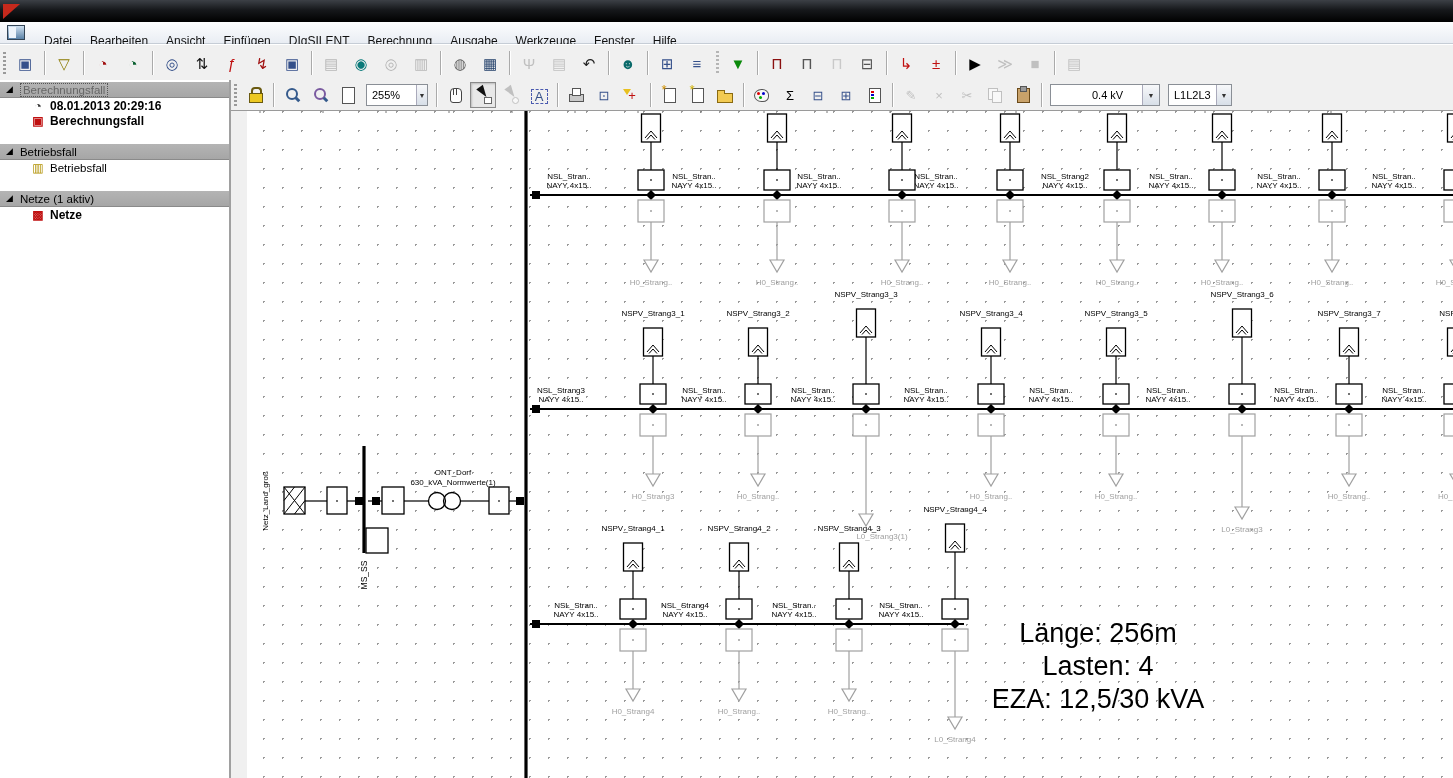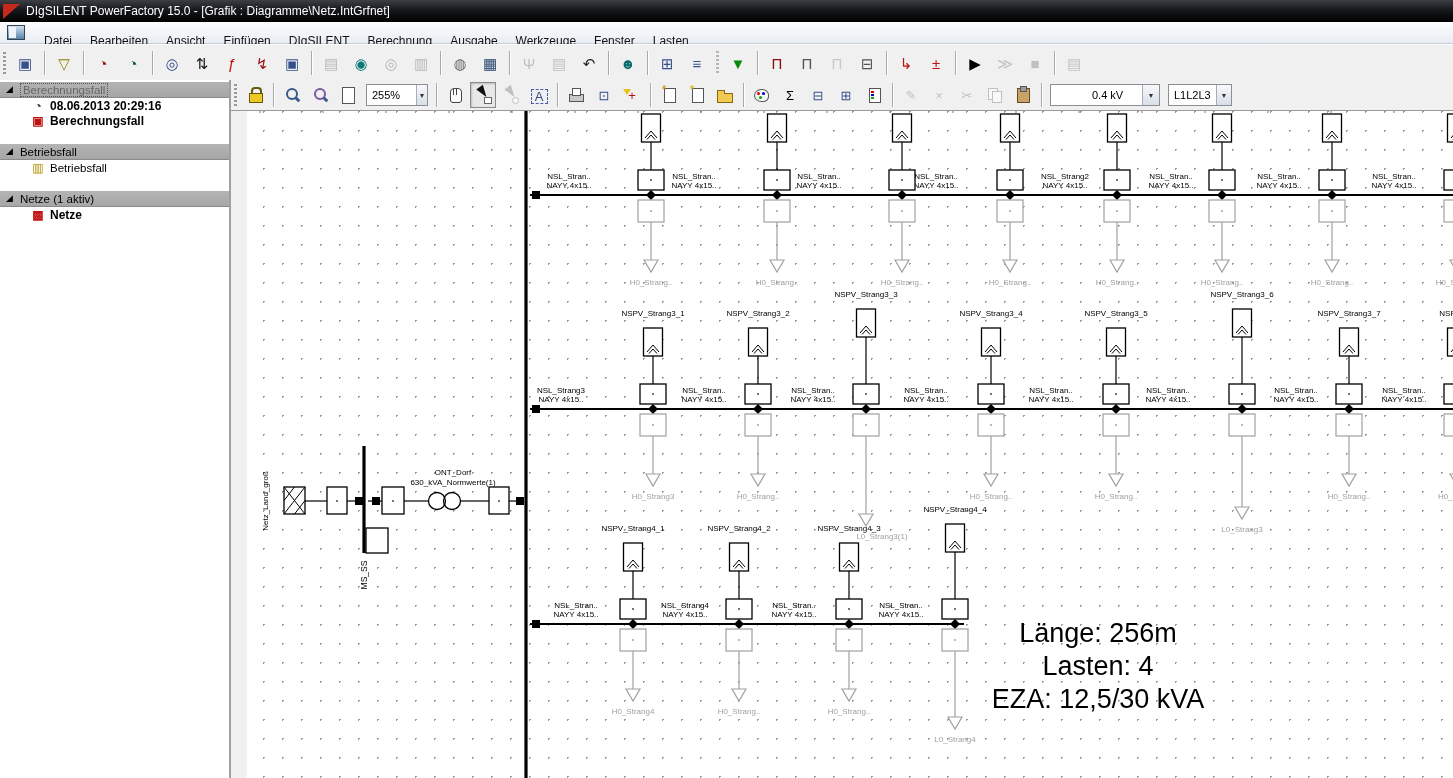--- a/index.html
+++ b/index.html
@@ -113,36 +113,35 @@
   .sh-paste::after{content:"";position:absolute;left:6px;top:0;width:5px;height:4px;
     background:#9a9a9a;border:1px solid #555;}
 </style>
 </head>
 <body>
 
 <div class="window">
 
   <div class="titlebar">
     <div class="logo"></div>
-    <span class="titletext">DIgSILENT PowerFactory 15.0 - [Grafik : Diagramme\Netz.IntGrfnet]</span>
   </div>
 
   <div class="menubar">
     <div class="appicon"></div>
     <div id="menu-items" style="display:flex;margin-top:16px;">
         <div class="menuitem">Datei</div>
         <div class="menuitem">Bearbeiten</div>
         <div class="menuitem">Ansicht</div>
         <div class="menuitem">Einfügen</div>
         <div class="menuitem">DIgSILENT</div>
         <div class="menuitem">Berechnung</div>
         <div class="menuitem">Ausgabe</div>
         <div class="menuitem">Werkzeuge</div>
         <div class="menuitem">Fenster</div>
-        <div class="menuitem">Lasten</div>
+        <div class="menuitem">Hilfe</div>
       </div>
   </div>
 
   <div class="tb tb1" id="toolbar-main">
       <div class="grip"></div>
       <div class="tbtn">
         <div class="sh">
           <span class="glyph" style="color: rgb(53, 80, 138);">▣</span>
         </div>
       </div>
@@ -317,21 +316,21 @@
     </div>
 
   <div class="body">
     <div class="sidebar" id="sidebar">
         <div class="sec-header first sel">
           <span class="tri">◢</span>
           <span class="htext">Berechnungsfall</span>
         </div>
         <div class="sideitem b">
           <span class="iicon" style="color: rgb(51, 51, 51);">◔</span>
-          <span>08.06.2013 20:29:16</span>
+          <span>08.01.2013 20:29:16</span>
         </div>
         <div class="sideitem b">
           <span class="iicon" style="color: rgb(192, 16, 16);">▣</span>
           <span>Berechnungsfall</span>
         </div>
         <div class="sec-header">
           <span class="tri">◢</span>
           <span class="htext">Betriebsfall</span>
         </div>
         <div class="sideitem">

